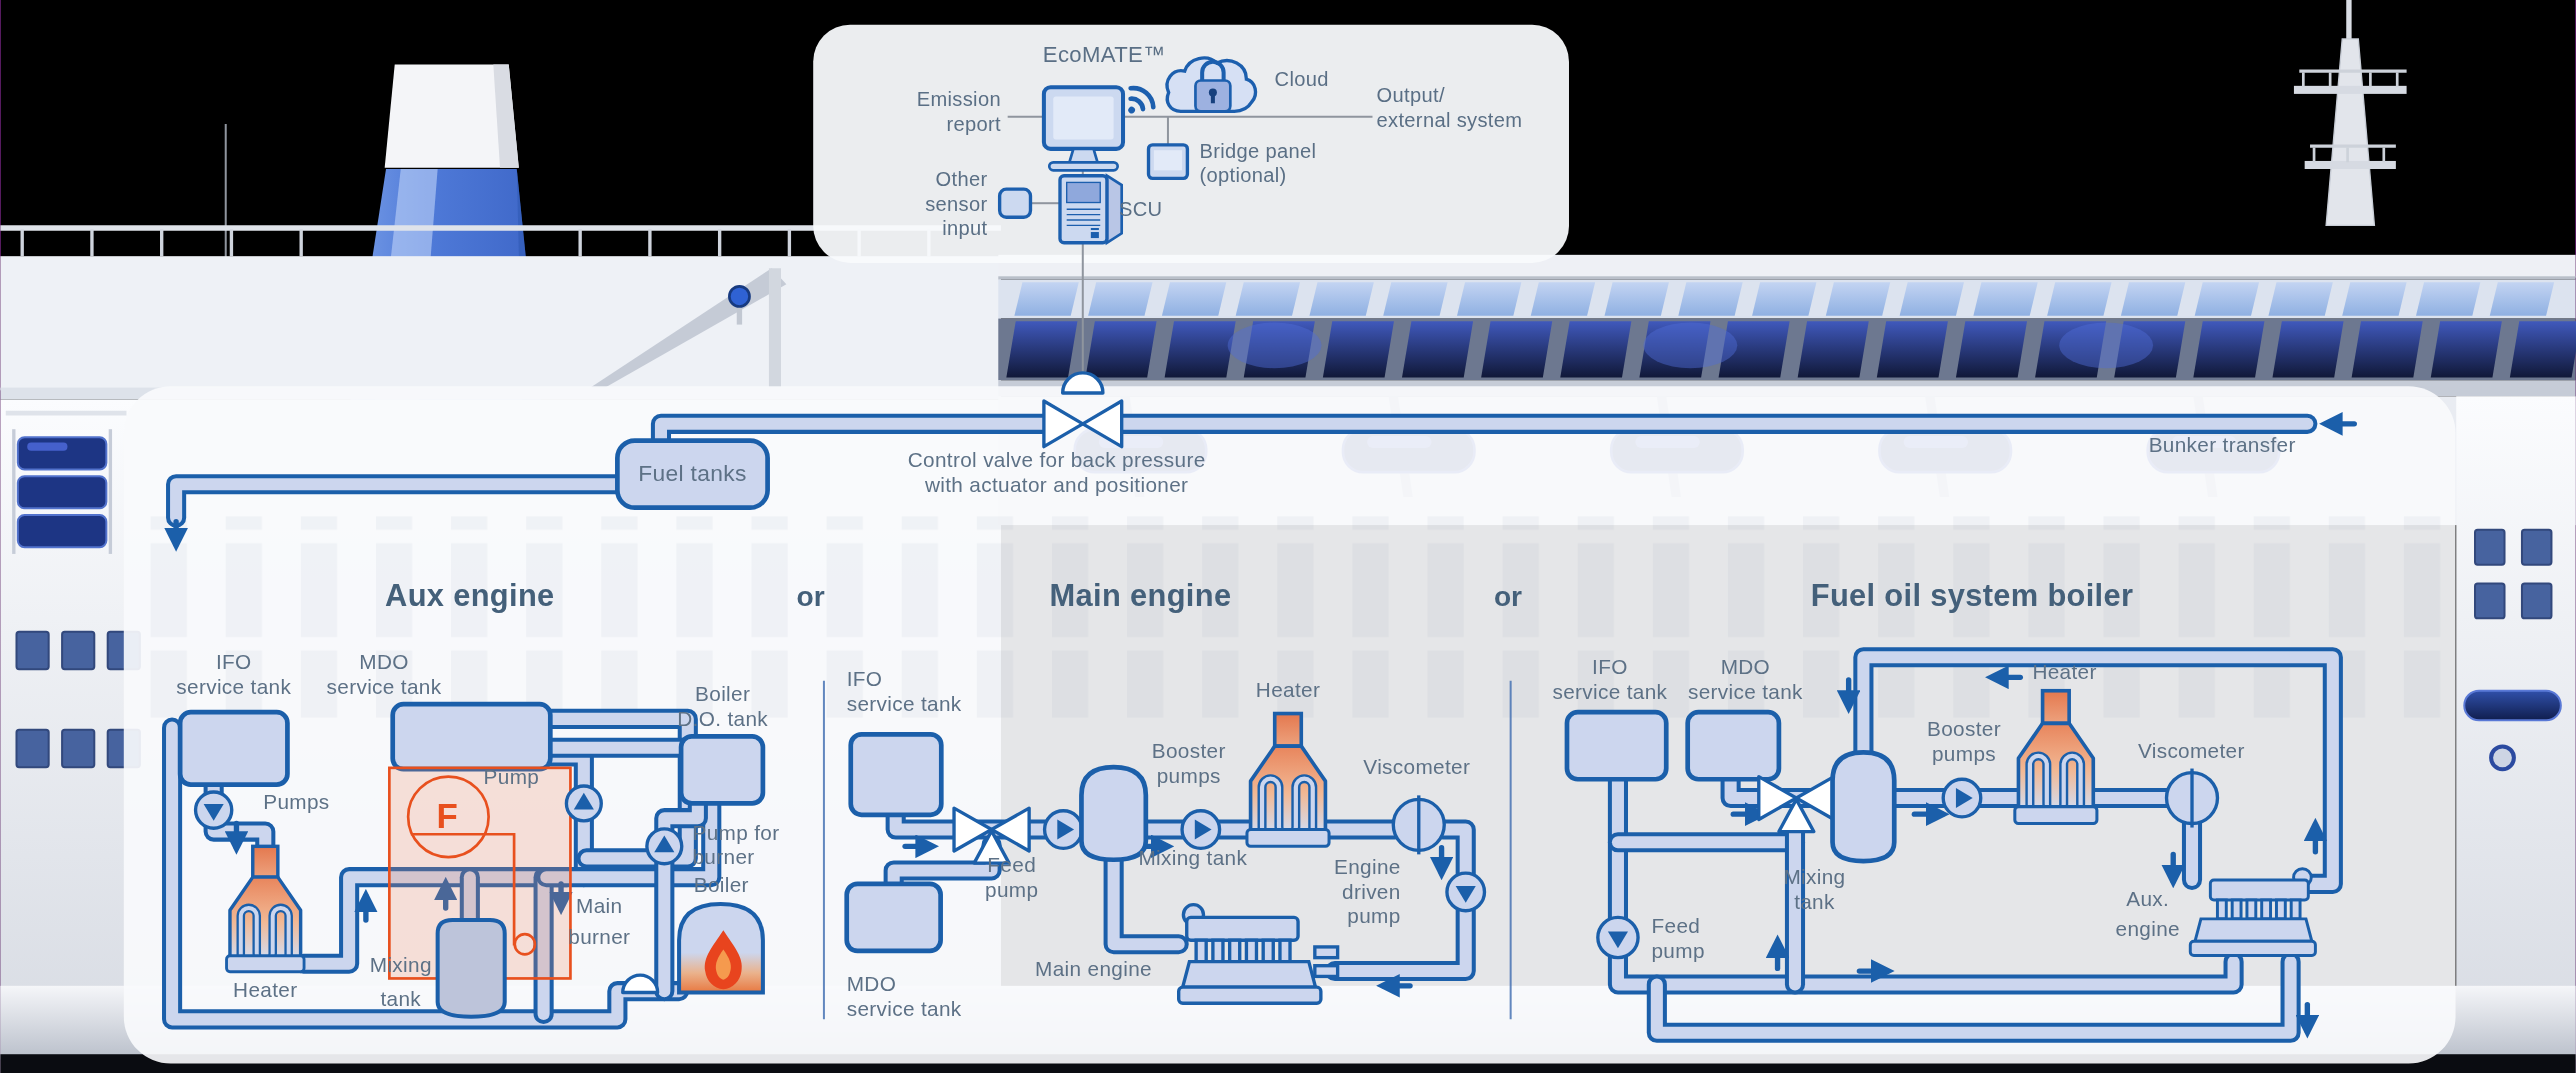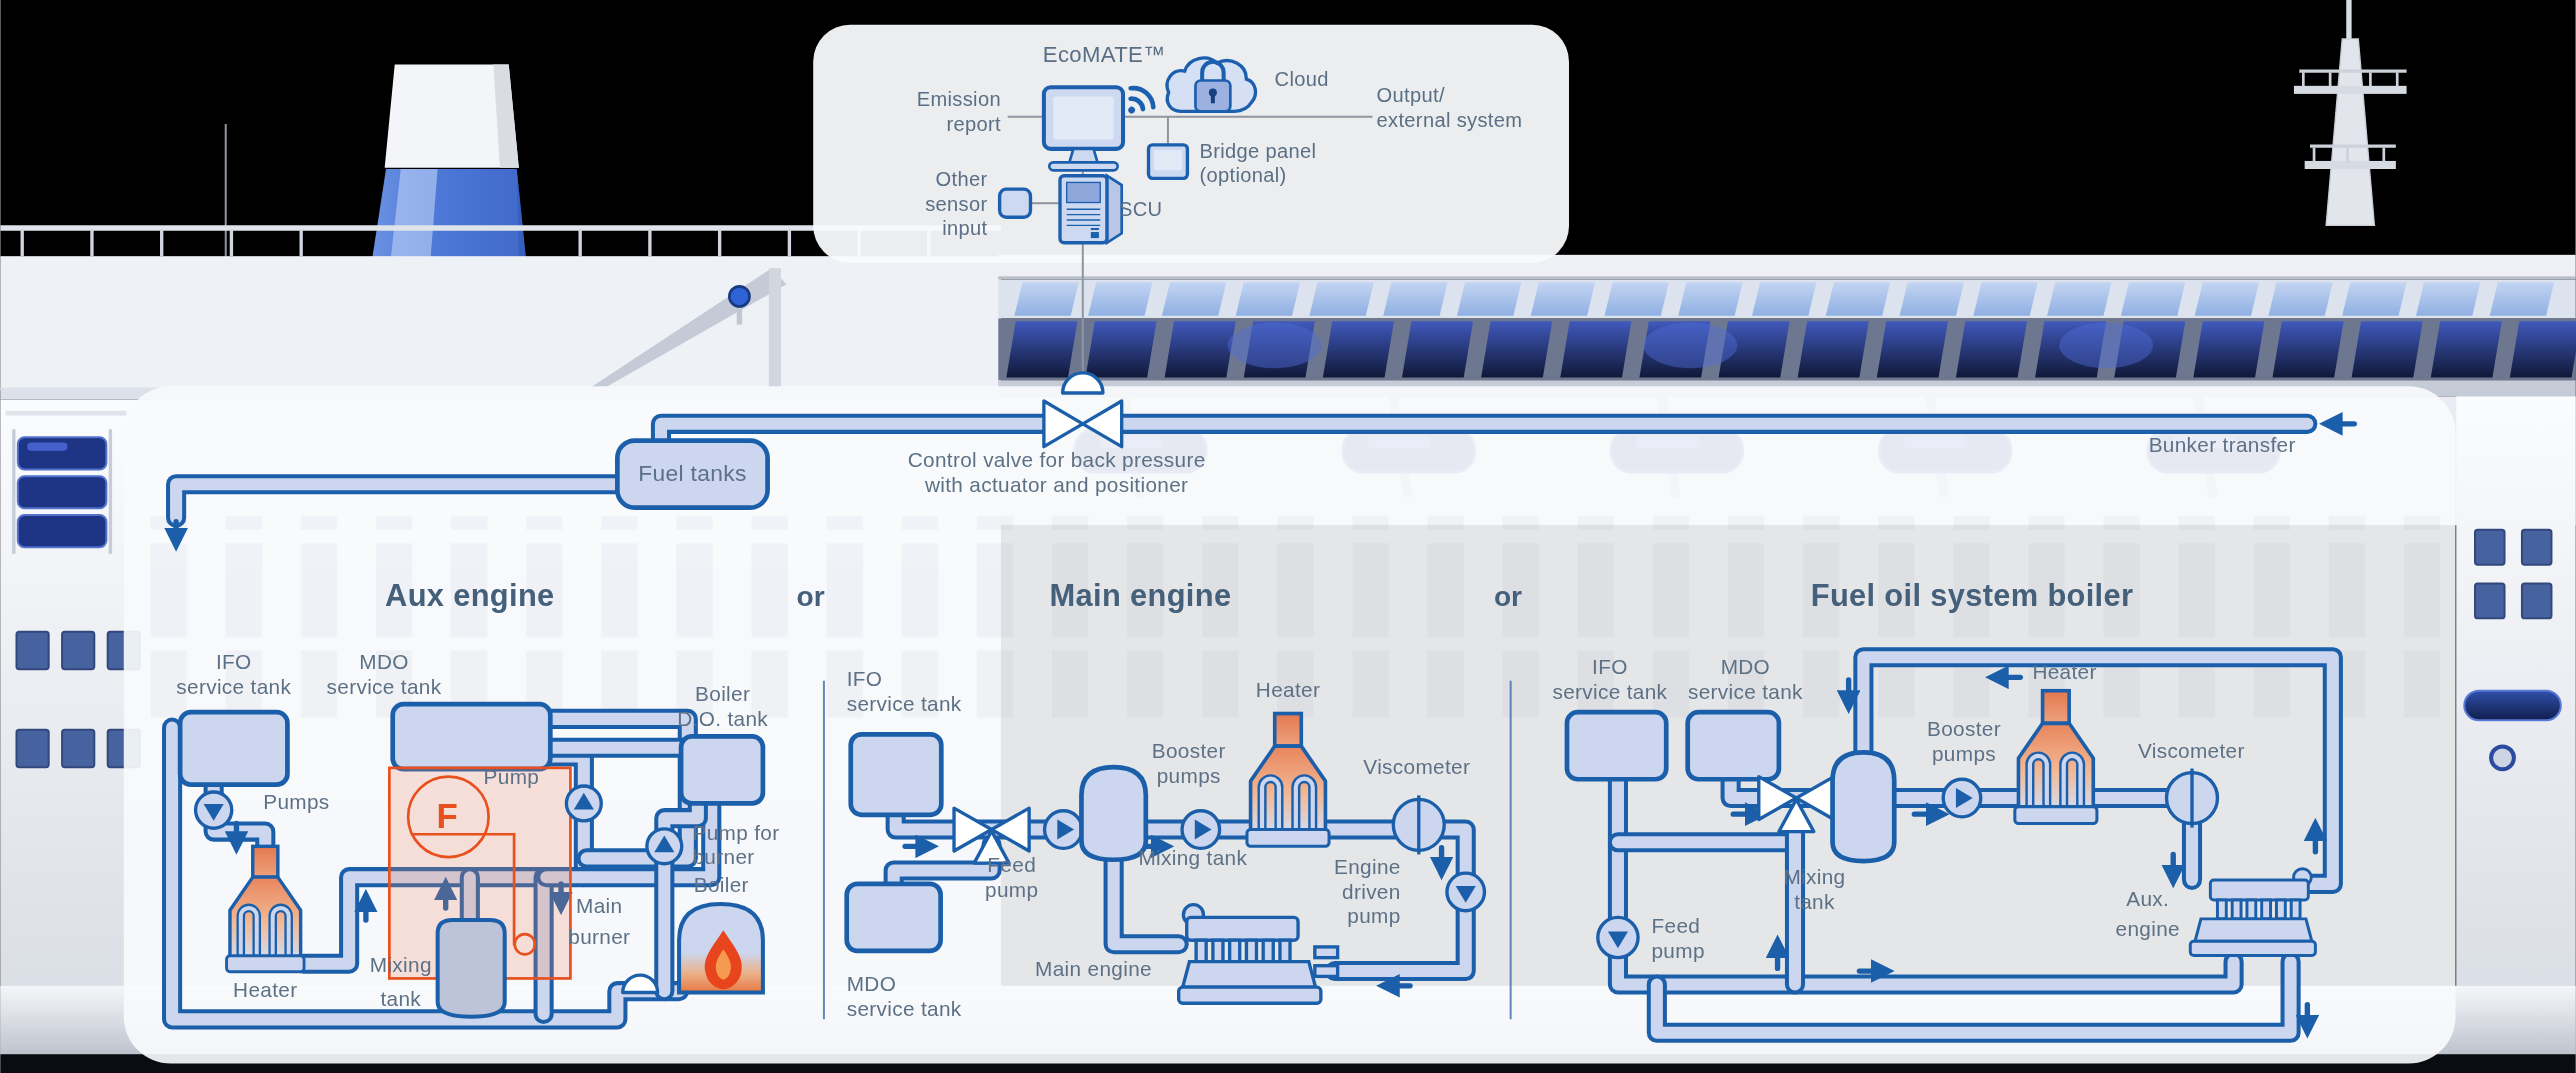--- a/index.html
+++ b/index.html
@@ -1,16 +1,16 @@
 <!DOCTYPE html>
 <html style="font-size:10.7px"><head>
 <meta charset="utf-8">
 <style>
   html,body{margin:0;padding:0;background:#000;}
-  .stage{position:relative;width:2576px;height:1073px;background:#e5e5e5;overflow:hidden;}
+  .stage{position:relative;width:2576px;height:1073px;background:#d946ef;overflow:hidden;}
   svg{display:block;font-family:"Liberation Sans","DejaVu Sans",sans-serif;}
   .lbl{fill:#5d7186;font-size:31px;letter-spacing:.5px;}
   .lbl-s{fill:#5a6f85;font-size:30px;letter-spacing:.5px;}
   .ttl{fill:#44607a;font-size:46px;font-weight:bold;letter-spacing:.5px;}
   .or{fill:#44607a;font-size:42px;font-weight:bold;}
   .mid{text-anchor:middle;}
   .end{text-anchor:end;}
   .pipe-o{fill:none;stroke:#1b5faa;stroke-width:30;stroke-linejoin:round;stroke-linecap:round;}
   .pipe-i{fill:none;stroke:#ccd6ee;stroke-width:18;stroke-linejoin:round;stroke-linecap:round;}
   .flow{stroke:#1b5faa;stroke-width:8;stroke-linecap:round;marker-end:url(#ah);}

